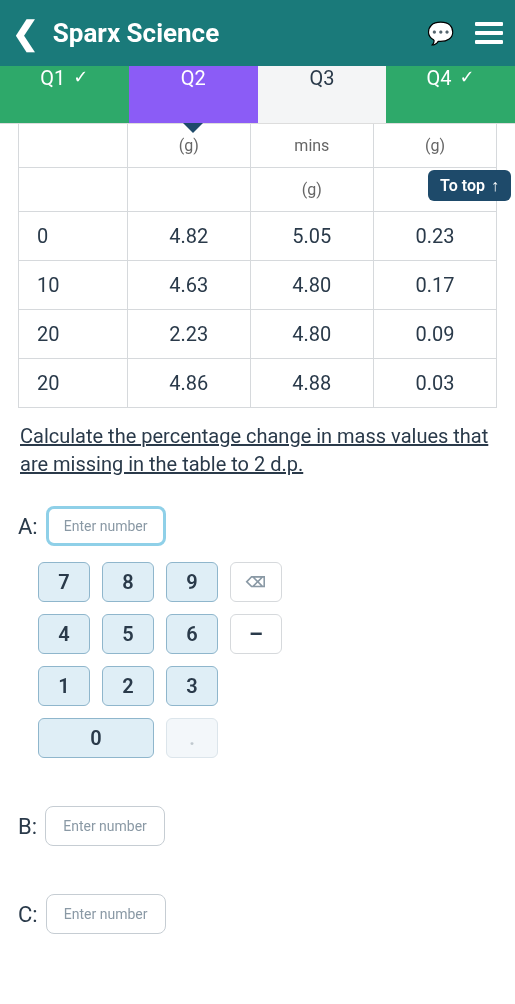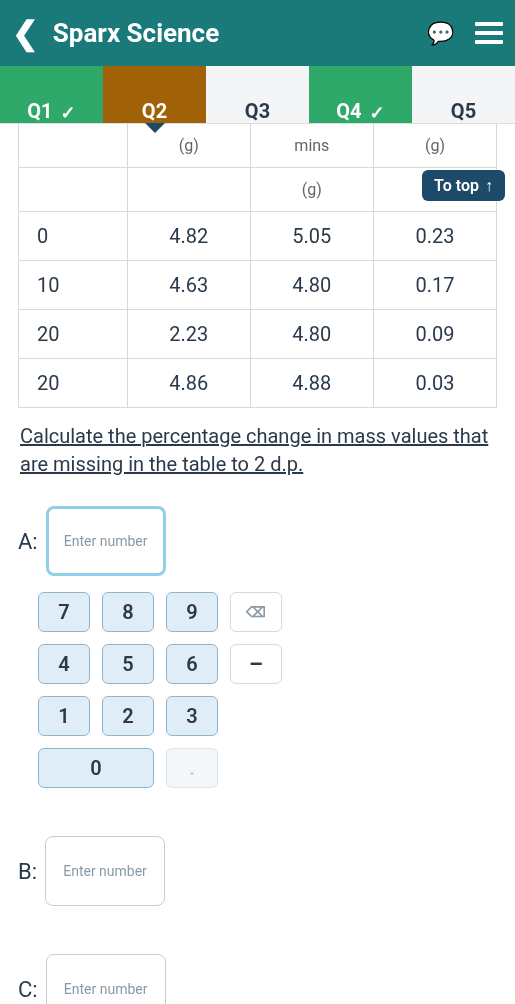--- a/index.html
+++ b/index.html
@@ -20,69 +20,69 @@
 }
 .back-icon { color: #fff; font-size: 32px; font-weight: bold; margin-right: 14px; }
 .title { color: #fff; font-size: 26px; font-weight: 700; flex: 1; }
 .chat-icon { color: #fff; font-size: 22px; margin-right: 20px; }
 .menu-icon { display: flex; flex-direction: column; gap: 5px; }
 .menu-icon span { display: block; width: 28px; height: 4px; background: #fff; border-radius: 1px; }
 .tabs { border-bottom: 1px solid #ddd; display: flex; height: 58px; }
 .tab {
   flex: 1;
   display: flex;
-  align-items: flex-end;
+  align-items: flex-start;
   justify-content: center;
   font-size: 20px;
-  font-weight: 700;
+  font-weight: 400;
   background: #f4f5f6;
   color: #2a3a4a;
   position: relative;
 }
 .tab.done { background: #2ea96a; color: #fff; }
-.tab.active { background: #a16207; color: #fff; }
+.tab.active { background: #8b5cf6; color: #fff; }
 .tab.active::after {
   content: "";
   position: absolute;
   bottom: -10px;
   left: 50%;
   transform: translateX(-50%);
   border-left: 10px solid transparent;
   border-right: 10px solid transparent;
   border-top: 10px solid #1e4a6a;
 }
 .tab .check { margin-left: 8px; font-size: 18px; }
 .content { padding: 0 18px 18px 18px; position: relative; }
 .table-wrap { overflow: hidden; }
 table { width: 100%; border-collapse: collapse; font-size: 20px; }
 th, td { border: 1px solid #d6d9dc; padding: 12px 8px; text-align: center; }
 .head-row td { font-size: 16px; color: #666; border-top: none; }
 td.first { text-align: left; padding-left: 18px; }
 .to-top {
   position: absolute;
-  right: 10px;
+  right: 4px;
   top: 46px;
   background: #1e4a6a;
   color: #fff;
   font-size: 16px;
   font-weight: 600;
   padding: 6px 12px;
   border-radius: 6px;
   display: flex;
   align-items: center;
   gap: 6px;
 }
 .instruction { font-size: 20px; margin: 14px 2px 28px 2px; line-height: 1.4; text-decoration: underline; }
 .input-row { display: flex; align-items: center; margin: 18px 0 10px 0; gap: 8px; }
 .input-label { font-size: 22px; font-weight: 400; }
 .num-input {
   border: 1px solid #c6cdd3;
   border-radius: 8px;
   width: 120px;
-  height: 70px;
+  height: 40px;
   display: flex;
   align-items: center;
   justify-content: center;
   font-size: 14px;
   color: #8a99a5;
 }
 .num-input.focused { border: 3px solid #8fd0e8; }
 .keypad { margin: 16px 0 0 20px; }
 .krow { display: flex; gap: 12px; margin-bottom: 12px; }
 .key {
@@ -126,23 +126,20 @@
   <div class="tab active">
       <span>Q2</span>
     </div>
   <div class="tab">
       <span>Q3</span>
     </div>
   <div class="tab done">
       <span>Q4</span>
       <span class="check">✓</span>
     </div>
-  <div class="tab">
-      <span>Q5</span>
-    </div>
 </div>
 
 <div class="content">
 
   <div class="to-top">
     <span>To top</span>
     <span>↑</span>
   </div>
 
   <div class="table-wrap">

